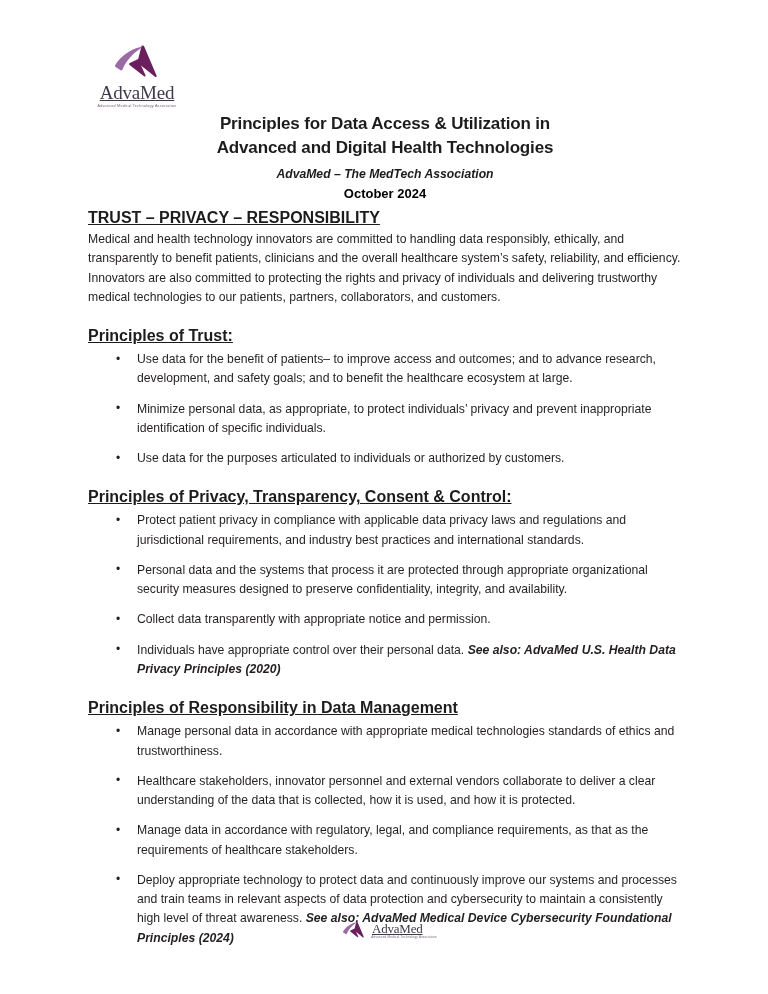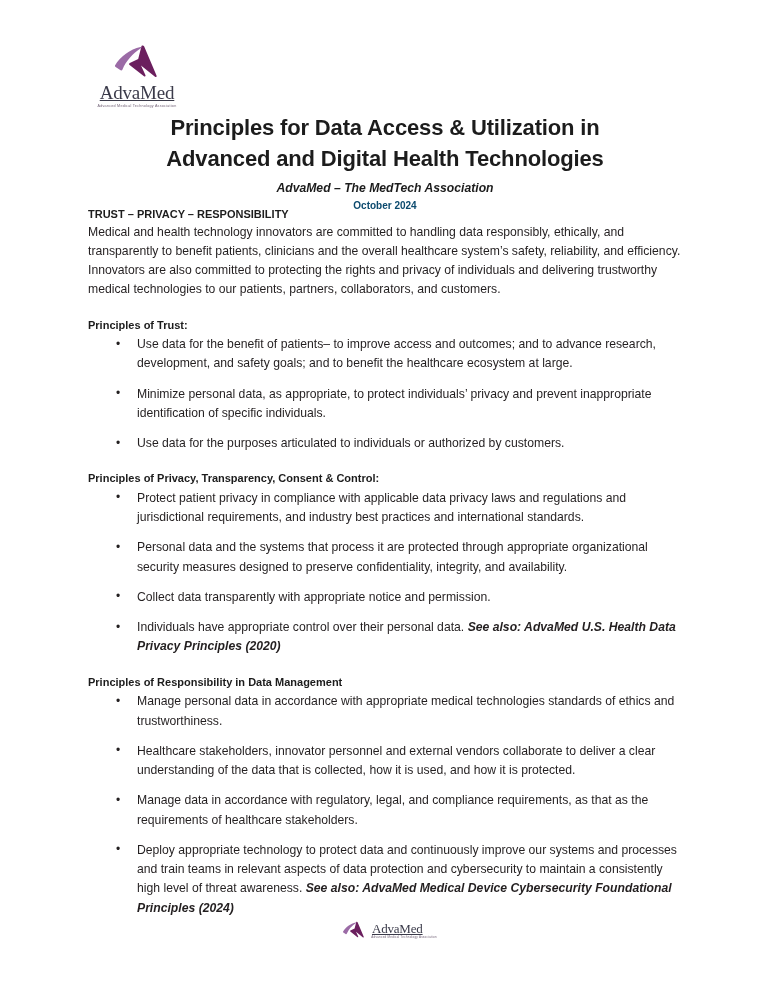--- a/index.html
+++ b/index.html
@@ -63,54 +63,55 @@
 
   
   .title-block {
     position: absolute;
     left: 88px;
     top: 112px;
     width: 594px;
     text-align: center;
   }
   .doc-title {
-    font-size: 22px;
+    font-size: 17px;
     font-weight: bold;
     line-height: 1.42;
     letter-spacing: -0.15px;
     color: #1c1c1c;
   }
   .doc-subtitle {
     margin-top: 6px;
     font-size: 12.2px;
     font-weight: bold;
     font-style: italic;
     line-height: 1.35;
     color: #1c1c1c;
   }
   .doc-date {
     margin-top: 2px;
-    font-size: 10px;
+    font-size: 13px;
     font-weight: bold;
     line-height: 1.35;
-    color: #0c4a6e;
+    color: #000000;
   }
 
   
   .content {
     position: absolute;
     left: 88px;
     top: 206px;
     width: 594px;
   }
   .section-head {
-    font-size: 11px;
+    font-size: 16px;
     font-weight: bold;
     line-height: 1.5;
     color: #1c1c1c;
+    text-decoration: underline;
   }
   .lede {
     font-size: 12.2px;
     line-height: 1.58;
     color: #231f20;
     margin-top: 0px;
   }
   .group {
     margin-top: 17px;
   }

